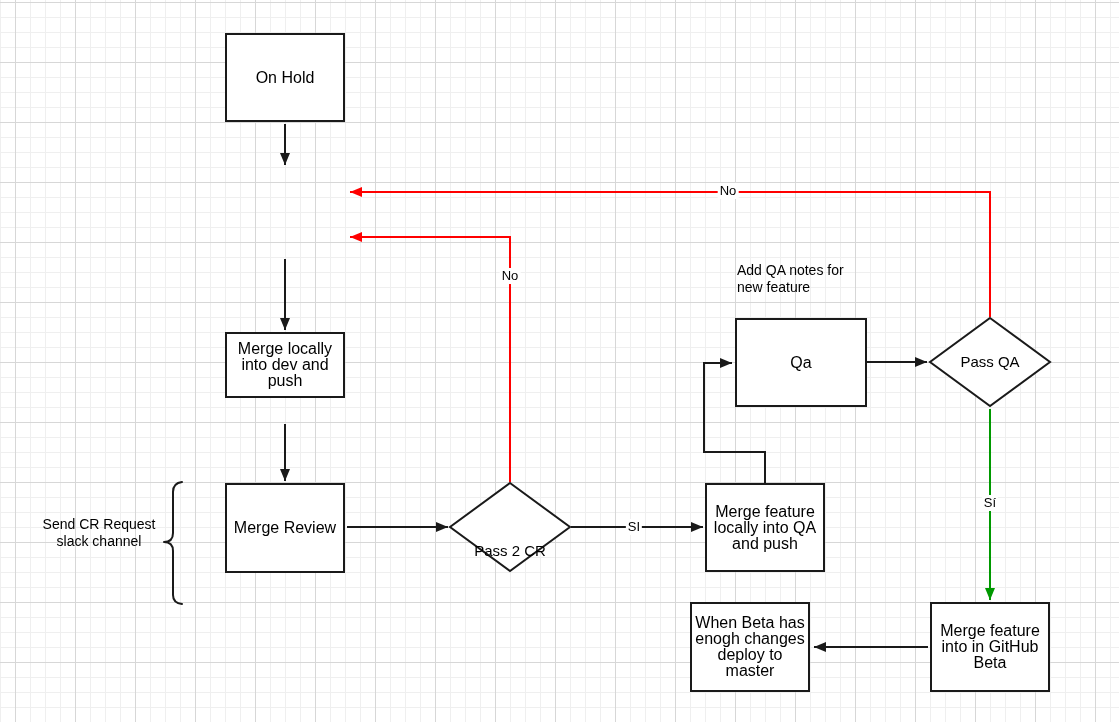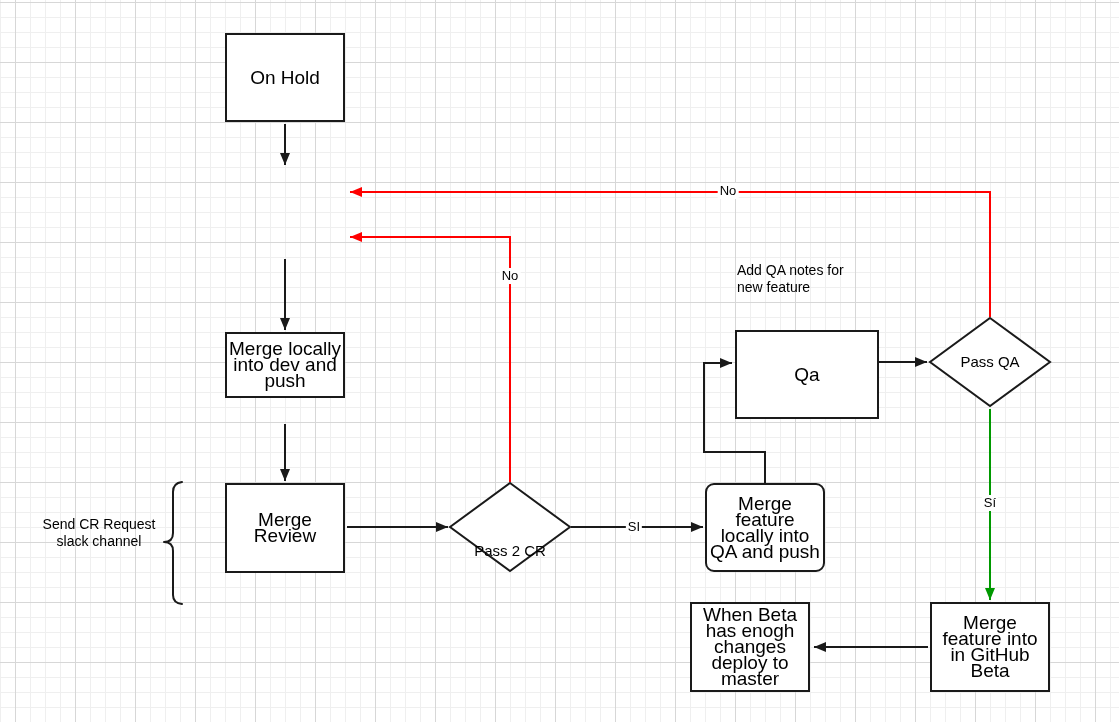--- a/index.html
+++ b/index.html
@@ -28,21 +28,21 @@
 
   .rect-node {
     position: absolute;
     box-sizing: border-box;
     border: 2px solid #1a1a1a;
     background: #ffffff;
     display: flex;
     align-items: center;
     justify-content: center;
     text-align: center;
-    font-size: 19px;
+    font-size: 16px;
     line-height: 16px;
     color: #000000;
     padding: 2px;
   }
 
   .diamond-label {
     position: absolute;
     width: 110px;
     transform: translate(-50%, -50%);
     text-align: center;
@@ -116,25 +116,25 @@
 
 
   <div class="rect-node" style="left:225px;top:332px;width:120px;height:66px;">
     <span>Merge locally into dev and push</span>
   </div>
 
   <div class="rect-node" style="left:225px;top:483px;width:120px;height:90px;">
     <span>Merge Review</span>
   </div>
 
-  <div class="rect-node" style="left:705px;top:483px;width:120px;height:89px;border-radius:9px;">
+  <div class="rect-node" style="left:705px;top:483px;width:120px;height:89px;">
     <span>Merge feature locally into QA and push</span>
   </div>
 
-  <div class="rect-node" style="left:735px;top:330px;width:144px;height:89px;">
+  <div class="rect-node" style="left:735px;top:318px;width:132px;height:89px;">
     <span>Qa</span>
   </div>
 
   <div class="rect-node" style="left:690px;top:602px;width:120px;height:90px;">
     <span>When Beta has enogh changes deploy to master</span>
   </div>
 
   <div class="rect-node" style="left:930px;top:602px;width:120px;height:90px;">
     <span>Merge feature into in GitHub Beta</span>
   </div>

